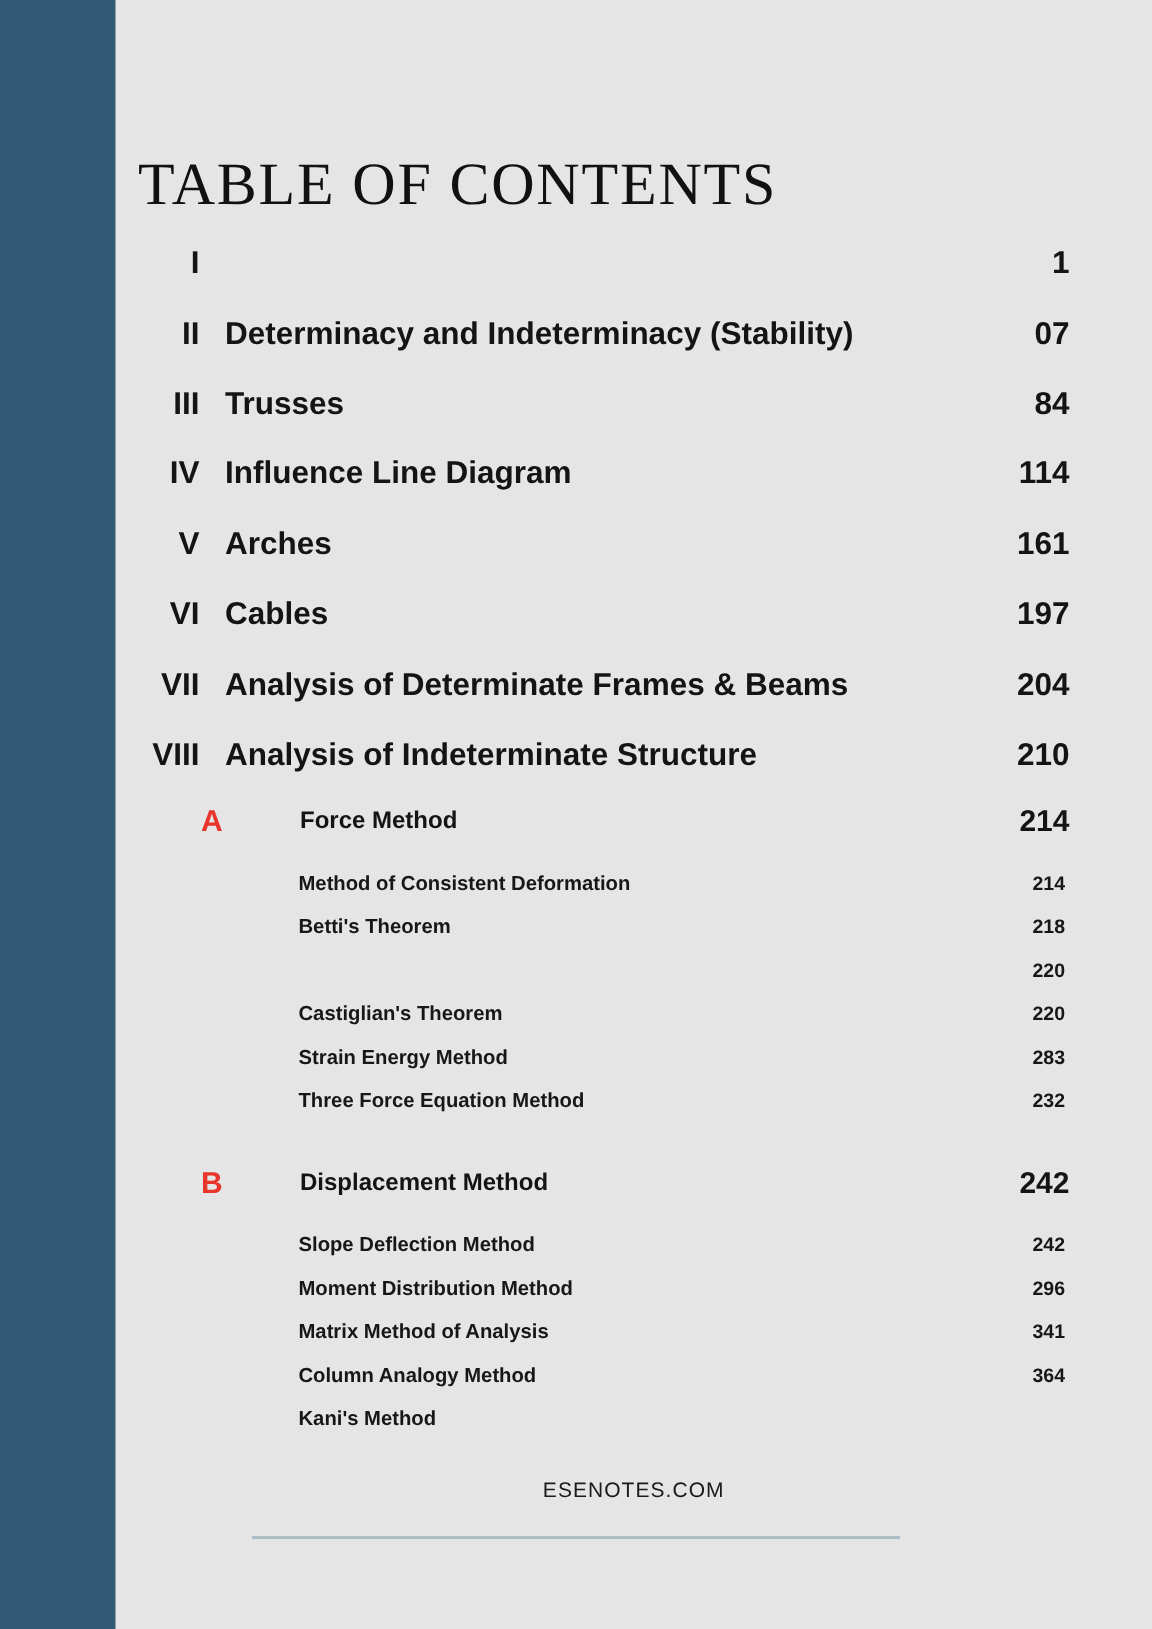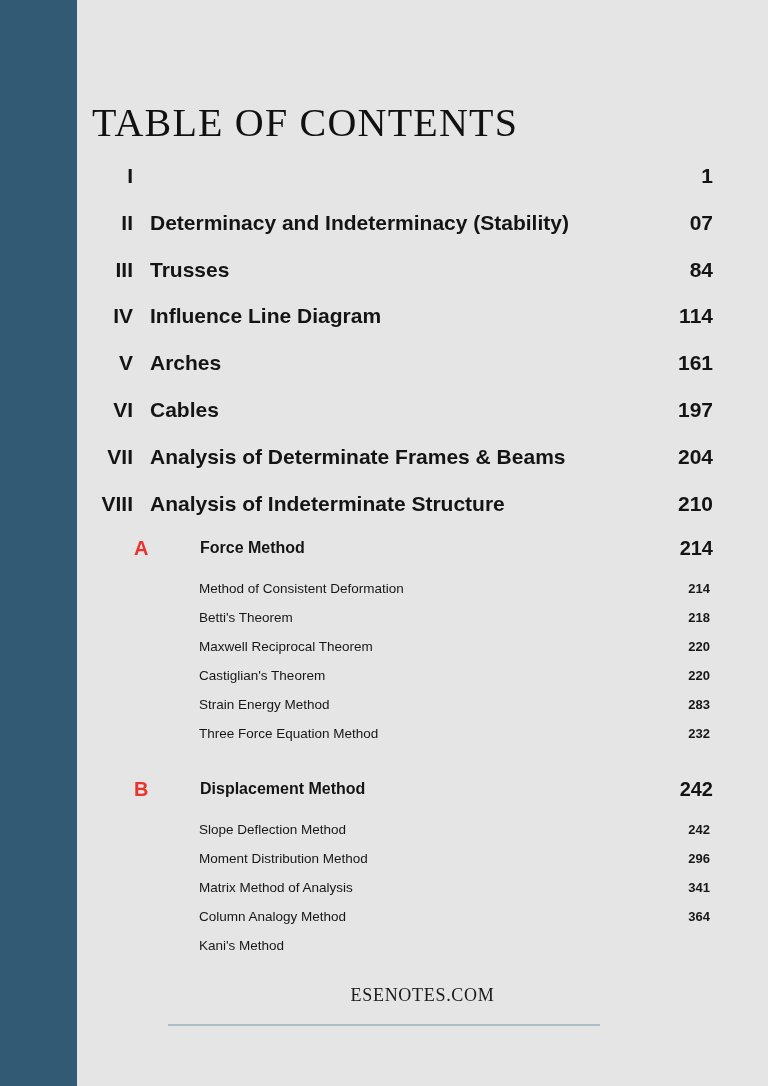--- a/index.html
+++ b/index.html
@@ -130,21 +130,21 @@
   }
   .sub-item {
     position: relative;
     height: 29px;
   }
   .sub-item-title {
     position: absolute;
     left: 122px;
     top: 0;
     font-size: 13.5px;
-    font-weight: 400;
+    font-weight: 700;
     color: #171717;
     line-height: 20px;
     white-space: nowrap;
   }
   .sub-item-page {
     position: absolute;
     left: 0;
     top: 0;
     width: 633px;
     text-align: right;
@@ -156,22 +156,22 @@
   
   #footer {
     position: absolute;
     left: 0;
     top: 985px;
     width: 691px;
   }
   #footer-brand {
     width: 691px;
     text-align: center;
-    font-family: Liberation Serif, serif;
-    font-size: 18px;
+    font-family: Liberation Sans, sans-serif;
+    font-size: 14px;
     letter-spacing: 0.7px;
     color: #1a1a1a;
   }
   #footer-rule {
     position: absolute;
     left: 91px;
     top: 39px;
     width: 432px;
     height: 2px;
     background: #AEBCC6;
@@ -239,21 +239,20 @@
           </div>
           <div class="sub-item">
             <div class="sub-item-title">Method of Consistent Deformation</div>
             <div class="sub-item-page">214</div>
           </div>
           <div class="sub-item">
             <div class="sub-item-title">Betti's Theorem</div>
             <div class="sub-item-page">218</div>
           </div>
           <div class="sub-item">
-            <div class="sub-item-title">Maxwell Reciprocal Theorem</div>
             <div class="sub-item-page">220</div>
           </div>
           <div class="sub-item">
             <div class="sub-item-title">Castiglian's Theorem</div>
             <div class="sub-item-page">220</div>
           </div>
           <div class="sub-item">
             <div class="sub-item-title">Strain Energy Method</div>
             <div class="sub-item-page">283</div>
           </div>

